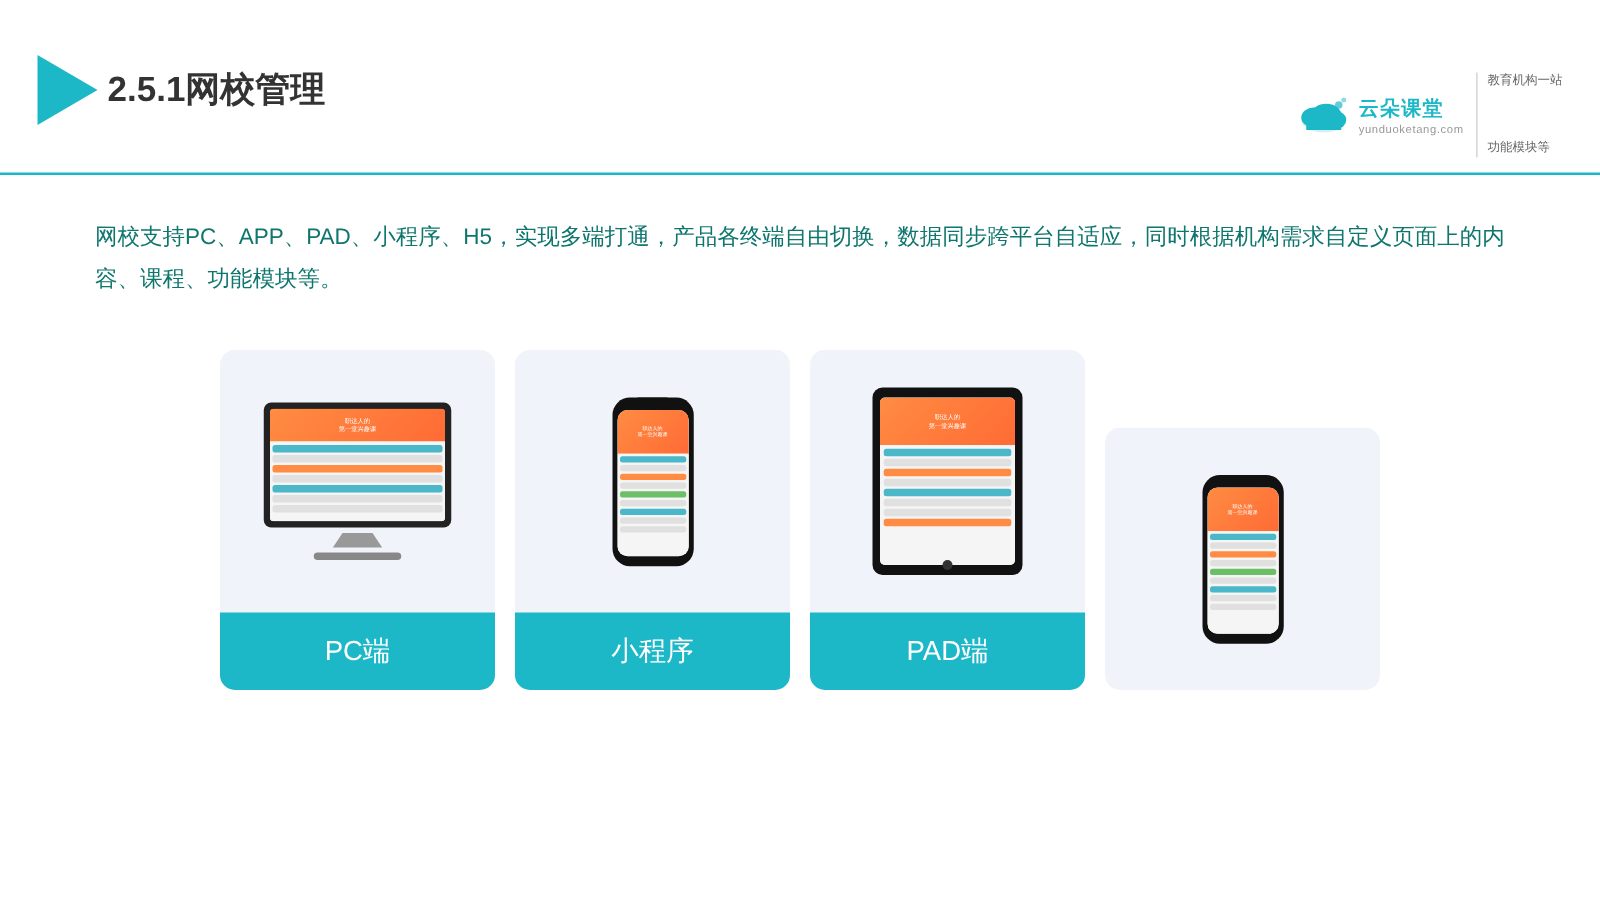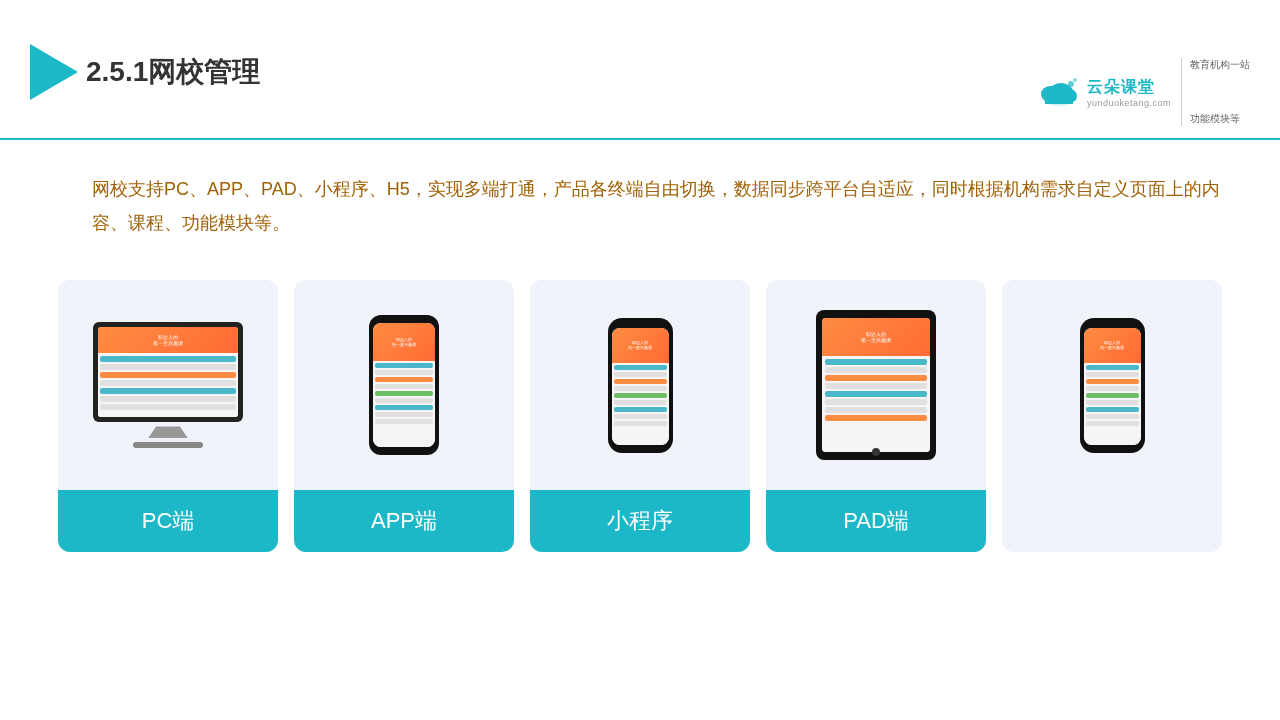--- a/index.html
+++ b/index.html
@@ -78,32 +78,34 @@
       display: flex;
       flex-direction: column;
       border-left: 1px solid #ccc;
       padding-left: 8px;
       margin-left: 4px;
       gap: 40px;
     }
 
     
     .description {
-      padding: 32px 60px 10px 92px;
+      padding: 32px 60px 10px 52px;
       font-size: 18px;
-      color: #a16207;
+      color: #0f766e;
       line-height: 1.9;
+      margin-left: 24px;
     }
 
     
     .cards-container {
       display: flex;
       justify-content: center;
       gap: 16px;
       padding: 30px 40px 20px 40px;
+      align-items: flex-end;
     }
 
     .card {
       width: 220px;
       background: #f0f4fa;
       border-radius: 12px;
       overflow: hidden;
       display: flex;
       flex-direction: column;
     }
@@ -405,44 +407,20 @@
             </div>
           </div>
         </div>
         <div class="monitor-stand"></div>
         <div class="monitor-base"></div>
       </div>
     </div>
     <div class="card-label">PC端</div>
   </div>
 
-  <div class="card">
-    <div class="card-image-area">
-      <div class="device-phone">
-        <div class="phone-body">
-          <div class="phone-notch"></div>
-          <div class="phone-screen">
-            <div class="phone-screen-header">职达人的<br>第一堂兴趣课</div>
-            <div class="phone-screen-body">
-              <div class="phone-row accent"></div>
-              <div class="phone-row"></div>
-              <div class="phone-row orange"></div>
-              <div class="phone-row"></div>
-              <div class="phone-row green"></div>
-              <div class="phone-row"></div>
-              <div class="phone-row accent"></div>
-              <div class="phone-row"></div>
-              <div class="phone-row"></div>
-            </div>
-          </div>
-        </div>
-      </div>
-    </div>
-    <div class="card-label">APP端</div>
-  </div>
 
   <div class="card">
     <div class="card-image-area">
       <div class="device-phone">
         <div class="phone-body phone-body-mini">
           <div class="phone-notch"></div>
           <div class="phone-screen">
             <div class="phone-screen-header">职达人的<br>第一堂兴趣课</div>
             <div class="phone-screen-body">
               <div class="phone-row accent"></div>

